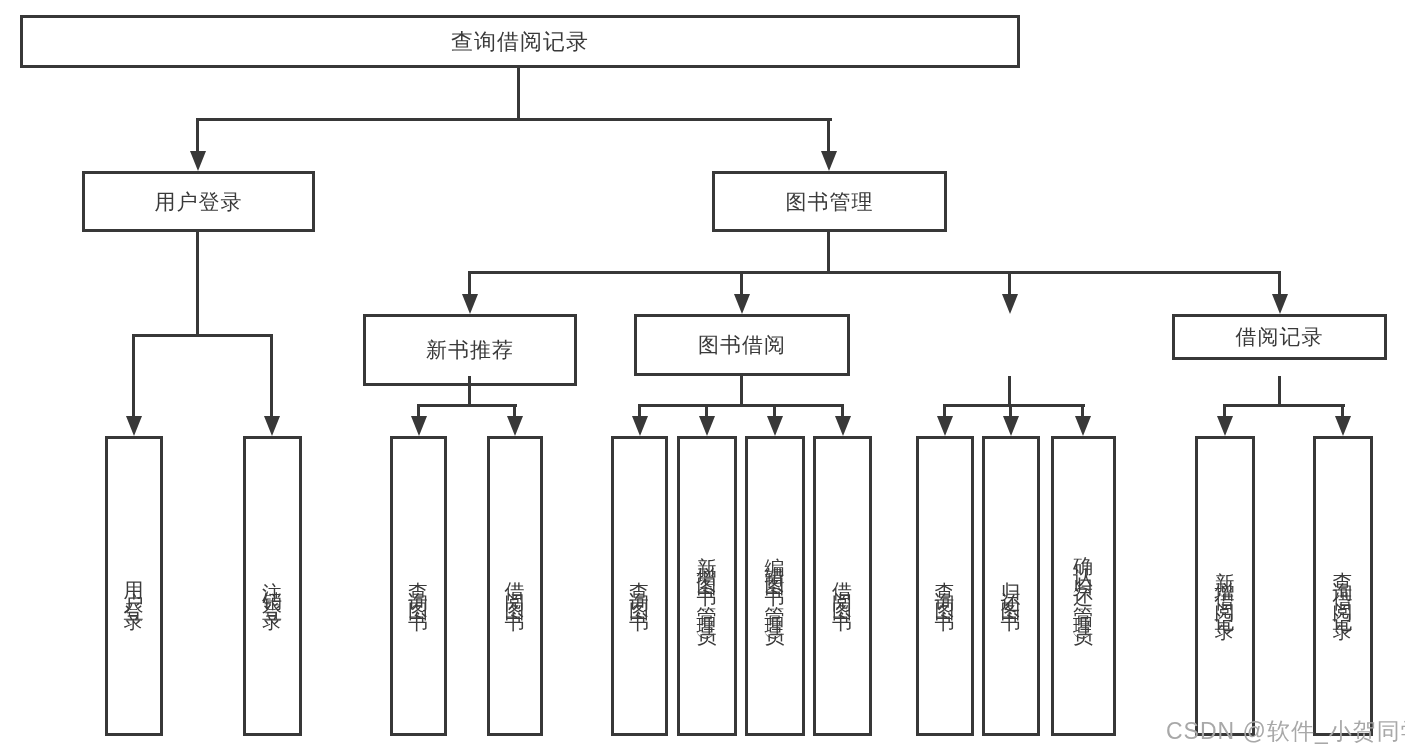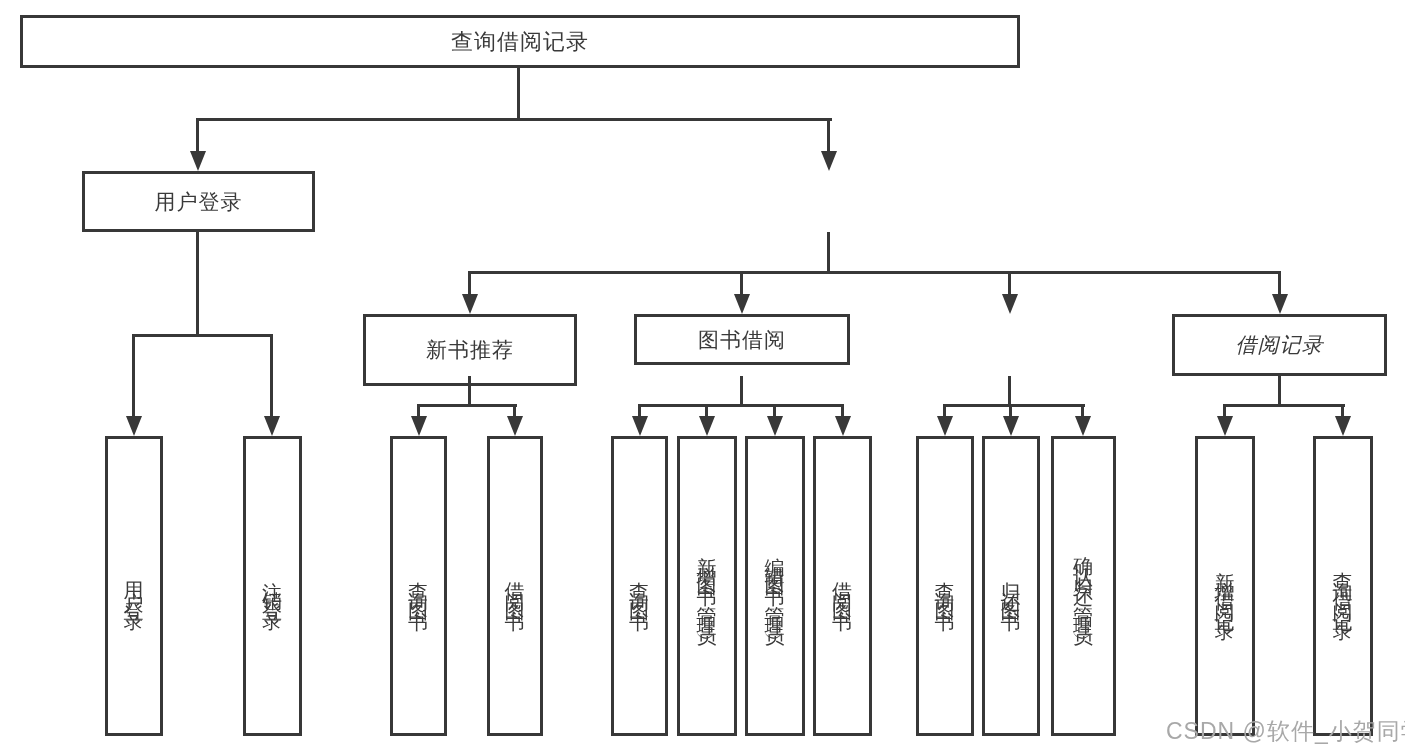--- a/index.html
+++ b/index.html
@@ -55,28 +55,31 @@
 
 <div class="canvas">
 
   <div class="node hbox root" style="left:20px; top:15px; width:1000px; height:53px;">
     <span>查询借阅记录</span>
   </div>
 
   <div class="node hbox" style="left:82px; top:171px; width:233px; height:61px;">
     <span>用户登录</span>
   </div>
+  <div class="node hbox" style="left:712px; top:171px; width:235px; height:61px;">
+    <span>图书管理</span>
+  </div>
 
   <div class="node hbox" style="left:363px; top:314px; width:214px; height:72px;">
     <span>新书推荐</span>
   </div>
-  <div class="node hbox" style="left:634px; top:314px; width:216px; height:51px;">
+  <div class="node hbox" style="left:634px; top:314px; width:216px; height:62px;">
     <span>图书借阅</span>
   </div>
-  <div class="node hbox" style="left:1172px; top:314px; width:215px; height:62px;font-style:italic;">
+  <div class="node hbox" style="left:1172px; top:314px; width:215px; height:46px;">
     <span>借阅记录</span>
   </div>
 
   <div class="node vbox" style="left:105px; top:436px; width:58px; height:300px;">
     <span class="vtext">用户登录</span>
   </div>
   <div class="node vbox" style="left:243px; top:436px; width:59px; height:300px;">
     <span class="vtext">注销登录</span>
   </div>
   <div class="node vbox" style="left:390px; top:436px; width:57px; height:300px;">

